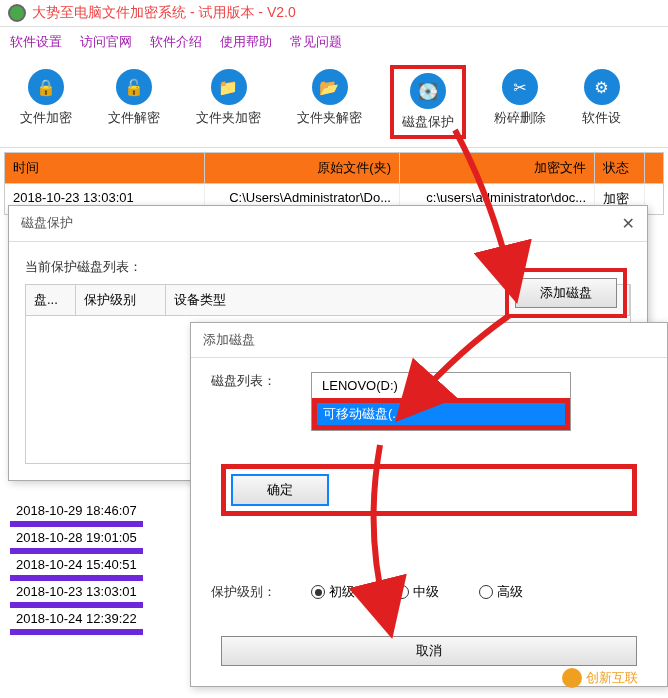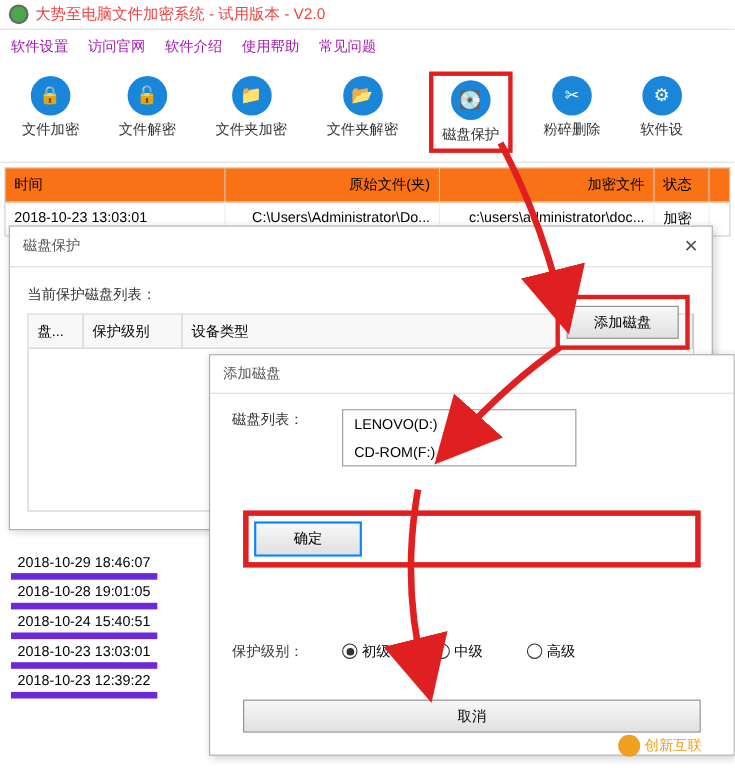--- a/index.html
+++ b/index.html
@@ -45,21 +45,21 @@
     .col-level { width: 90px; }
     .col-device { flex: 1; }
     .add-disk-wrap { position: absolute; right: 20px; top: 62px; border: 4px solid #e02020; padding: 6px; }
     .add-disk-btn { background: linear-gradient(#f8f8f8, #e0e0e0); border: 1px solid #888; padding: 5px 24px; cursor: pointer; }
     
     
     .dialog2 { position: absolute; top: 322px; left: 190px; width: 478px; height: 365px; background: #fff; border: 1px solid #aaa; box-shadow: 2px 2px 8px rgba(0,0,0,0.2); }
     .row-layout { display: flex; padding: 14px 20px; align-items: flex-start; gap: 20px; }
     .row-layout.radio-row { align-items: center; padding-top: 230px; position: absolute; top: 30px; left: 0; }
     .field-label { color: #333; width: 80px; }
-    .listbox { border: 1px solid #999; width: 213px; }
+    .listbox { border: 1px solid #999; width: 260px; }
     .listbox-item { padding: 5px 10px; cursor: pointer; }
     .listbox-item.selected { background: #0a84ff; color: #fff; }
     .listbox-item.boxed { border: 5px solid #e02020; padding: 2px 6px; }
     .radios { display: flex; gap: 40px; }
     .radio-item { display: flex; align-items: center; gap: 4px; }
     .radio-circle { width: 14px; height: 14px; border-radius: 50%; border: 1px solid #333; display: inline-flex; align-items: center; justify-content: center; }
     .radio-circle.checked::after { content: ""; width: 7px; height: 7px; background: #333; border-radius: 50%; }
     .dialog-buttons { position: absolute; bottom: 20px; left: 0; right: 0; display: flex; justify-content: center; gap: 120px; padding: 0 30px; flex-direction: column; }
     .btn-wrap { border: 5px solid #e02020; padding: 5px; }
     .std-btn { background: linear-gradient(#f8f8f8, #e0e0e0); border: 1px solid #888; padding: 5px 34px; cursor: pointer; }
@@ -160,21 +160,21 @@
 </div>
 
 <div class="dialog2">
   <div class="dialog-title">
     <span>添加磁盘</span>
   </div>
   <div class="row-layout">
     <span class="field-label">磁盘列表：</span>
     <div class="listbox">
       <div class="listbox-item">LENOVO(D:)</div>
-      <div class="listbox-item">CD-ROM(F:)</div>
+      <div class="listbox-item selected boxed">可移动磁盘(...</div>
     </div>
   </div>
   <div class="row-layout radio-row">
     <span class="field-label">保护级别：</span>
     <div class="radios">
       <label class="radio-item">
         <span class="radio-circle checked"></span>
         <span>初级</span>
       </label>
       <label class="radio-item">
@@ -193,21 +193,21 @@
     </div>
     <button class="std-btn">取消</button>
   </div>
 </div>
 
 <div class="time-list">
   <div>2018-10-29 18:46:07</div>
   <div>2018-10-28 19:01:05</div>
   <div>2018-10-24 15:40:51</div>
   <div>2018-10-23 13:03:01</div>
-  <div>2018-10-23 12:39:22</div>
+  <div>2018-10-24 12:39:22</div>
 </div>
 
 <div class="arrow" style="top:125px; left:450px;">
   <svg width="80" height="160">
       <defs>
         <marker id="ah1" markerWidth="10" markerHeight="10" refX="5" refY="5" orient="auto">
           <polygon points="0,0 10,5 0,10" fill="#e02020"></polygon>
         </marker>
       </defs>
       <path d="M5,5 Q40,70 60,150" stroke="#e02020" stroke-width="6" fill="none" marker-end="url(#ah1)"></path>

